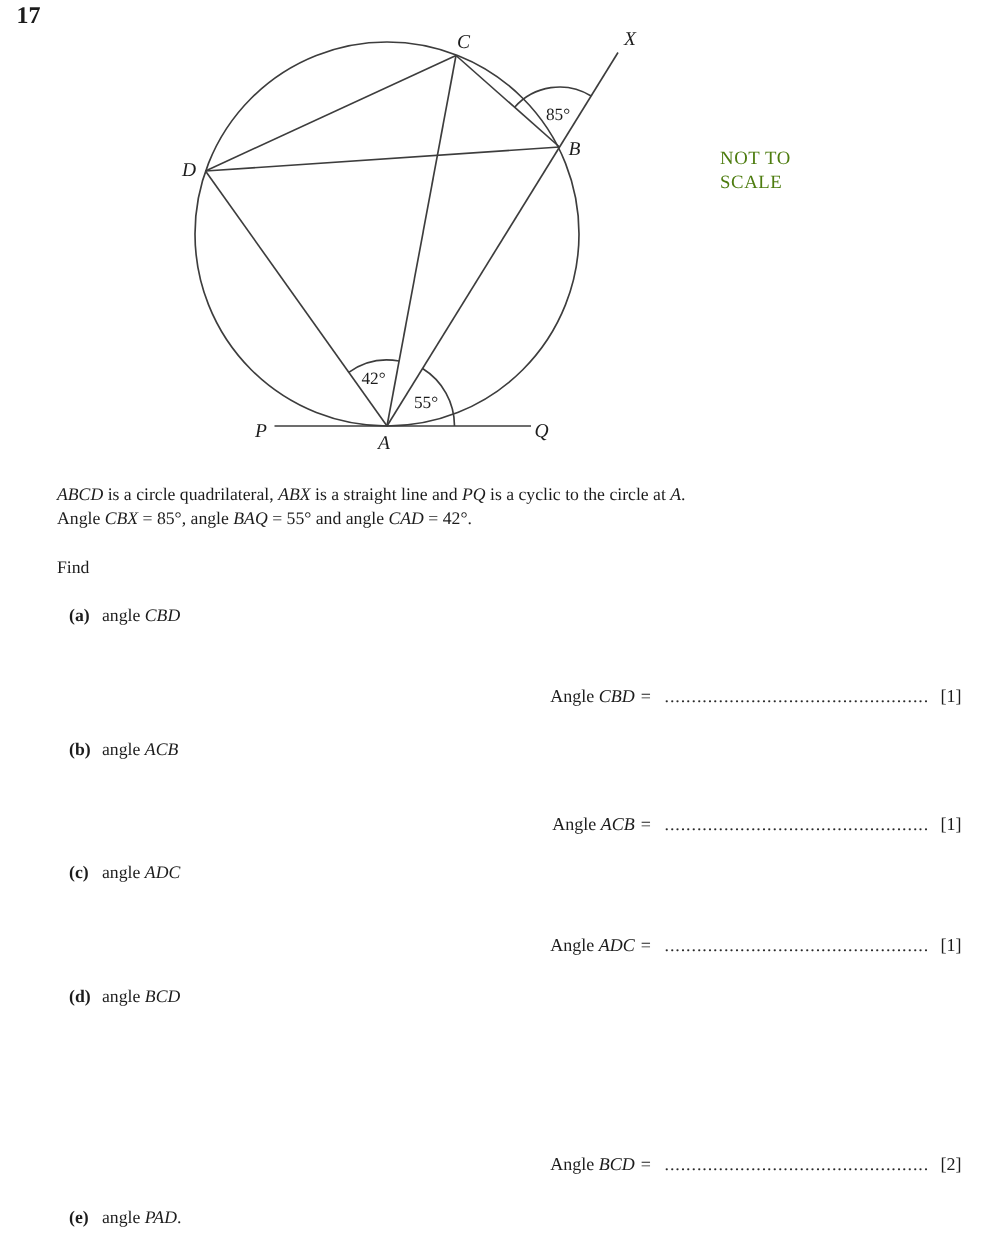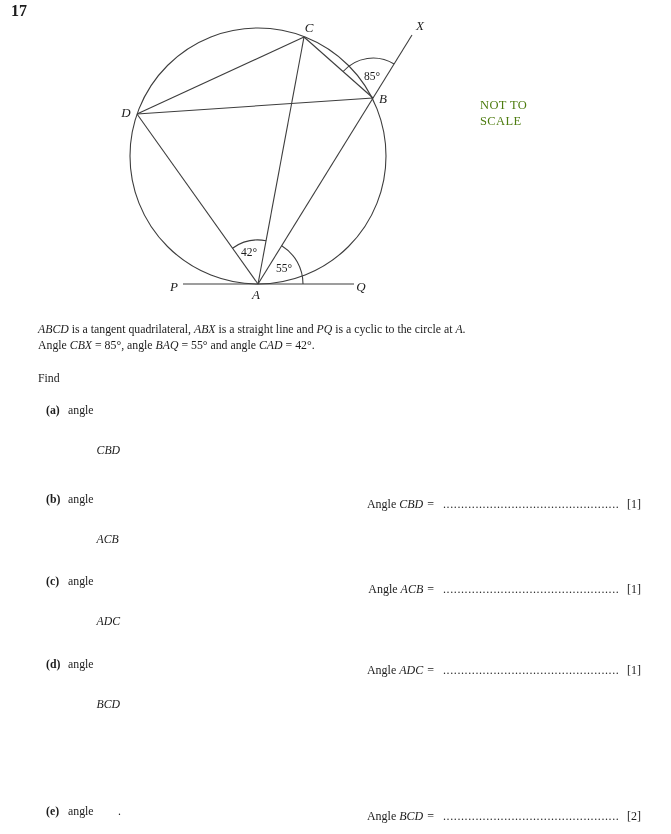--- a/index.html
+++ b/index.html
@@ -4,21 +4,21 @@
 <style>
   html,body{margin:0;padding:0;}
   body{
     width:671px;height:834px;position:relative;background:#ffffff;
     font-family:"Liberation Serif", serif;color:#1c1c1c;overflow:hidden;
   }
   .abs{position:absolute;}
   .qnum{left:11px;top:2px;font-weight:bold;font-size:16px;}
   .nts{left:480px;top:97px;font-size:12.5px;line-height:16px;letter-spacing:0.4px;color:#4d7c0f;}
   .intro{left:38px;font-size:11.8px;white-space:nowrap;}
-  .it{font-style:italic;margin-top:40px;}
+  .it{font-style:italic;}
   .part{font-size:11.8px;display:flex;white-space:nowrap;}
   .part .plabel{font-weight:bold;width:22px;flex:0 0 22px;}
   .part .pword{margin-right:3px;}
   .answer-row{
     right:30px;font-size:12px;display:flex;align-items:baseline;white-space:nowrap;
   }
   .answer-row .aprefix{margin-right:3px;}
   .answer-row .eq{margin-left:4px;margin-right:9px;}
   .answer-row .dots{
     display:inline-block;width:175px;overflow:hidden;letter-spacing:0.6px;
@@ -58,21 +58,21 @@
   <text class="ang-label" x="372" y="80" text-anchor="middle">85°</text>
   <text class="ang-label" x="249" y="256" text-anchor="middle">42°</text>
   <text class="ang-label" x="284" y="272" text-anchor="middle">55°</text>
 </svg>
 
 <div class="abs nts">
   <div>NOT TO</div>
   <div>SCALE</div>
 </div>
 
-<div class="abs intro" style="top:322px;"><span class="it">ABCD</span><span> is a tangent quadrilateral, </span><span class="it">ABX</span><span> is a straight line and </span><span class="it">PQ</span><span> is a cyclic to the circle at </span><span class="it">A</span><span>.</span></div>
+<div class="abs intro" style="top:322px;"><span class="it">ABCD</span><span> is a circle quadrilateral, </span><span class="it">ABX</span><span> is a straight line and </span><span class="it">PQ</span><span> is a cyclic to the circle at </span><span class="it">A</span><span>.</span></div>
 
 <div class="abs intro" style="top:338px;text-align:center;"><span>Angle </span><span class="it">CBX</span><span> = 85°, angle </span><span class="it">BAQ</span><span> = 55° and angle </span><span class="it">CAD</span><span> = 42°.</span></div>
 
 <div class="abs intro" style="top:371px;">Find</div>
 
 <div class="abs part" style="left:46px;top:403px;">
   <span class="plabel">(a)</span>
   <span class="pword">angle</span>
   <span class="it">CBD</span>
 </div>

